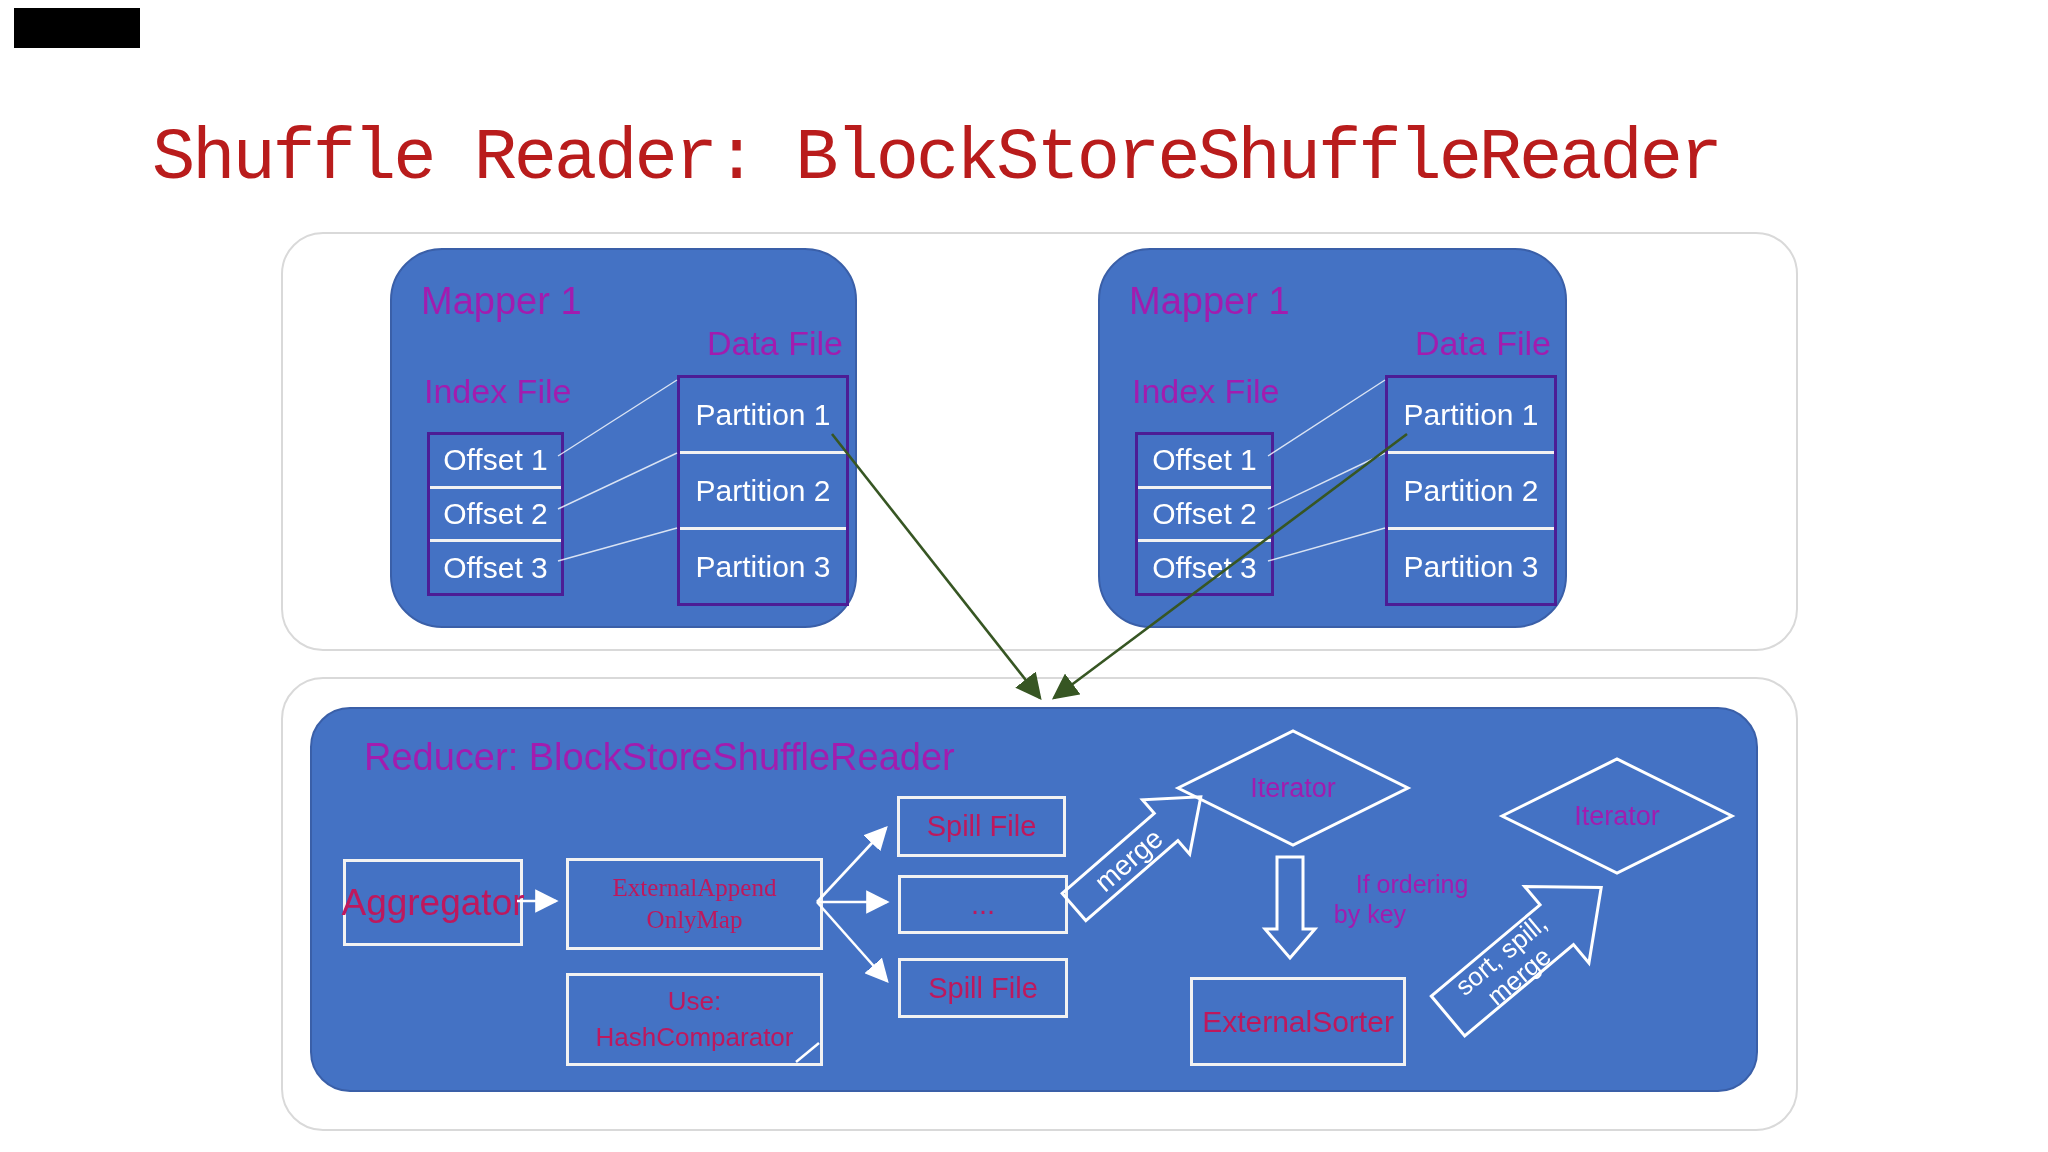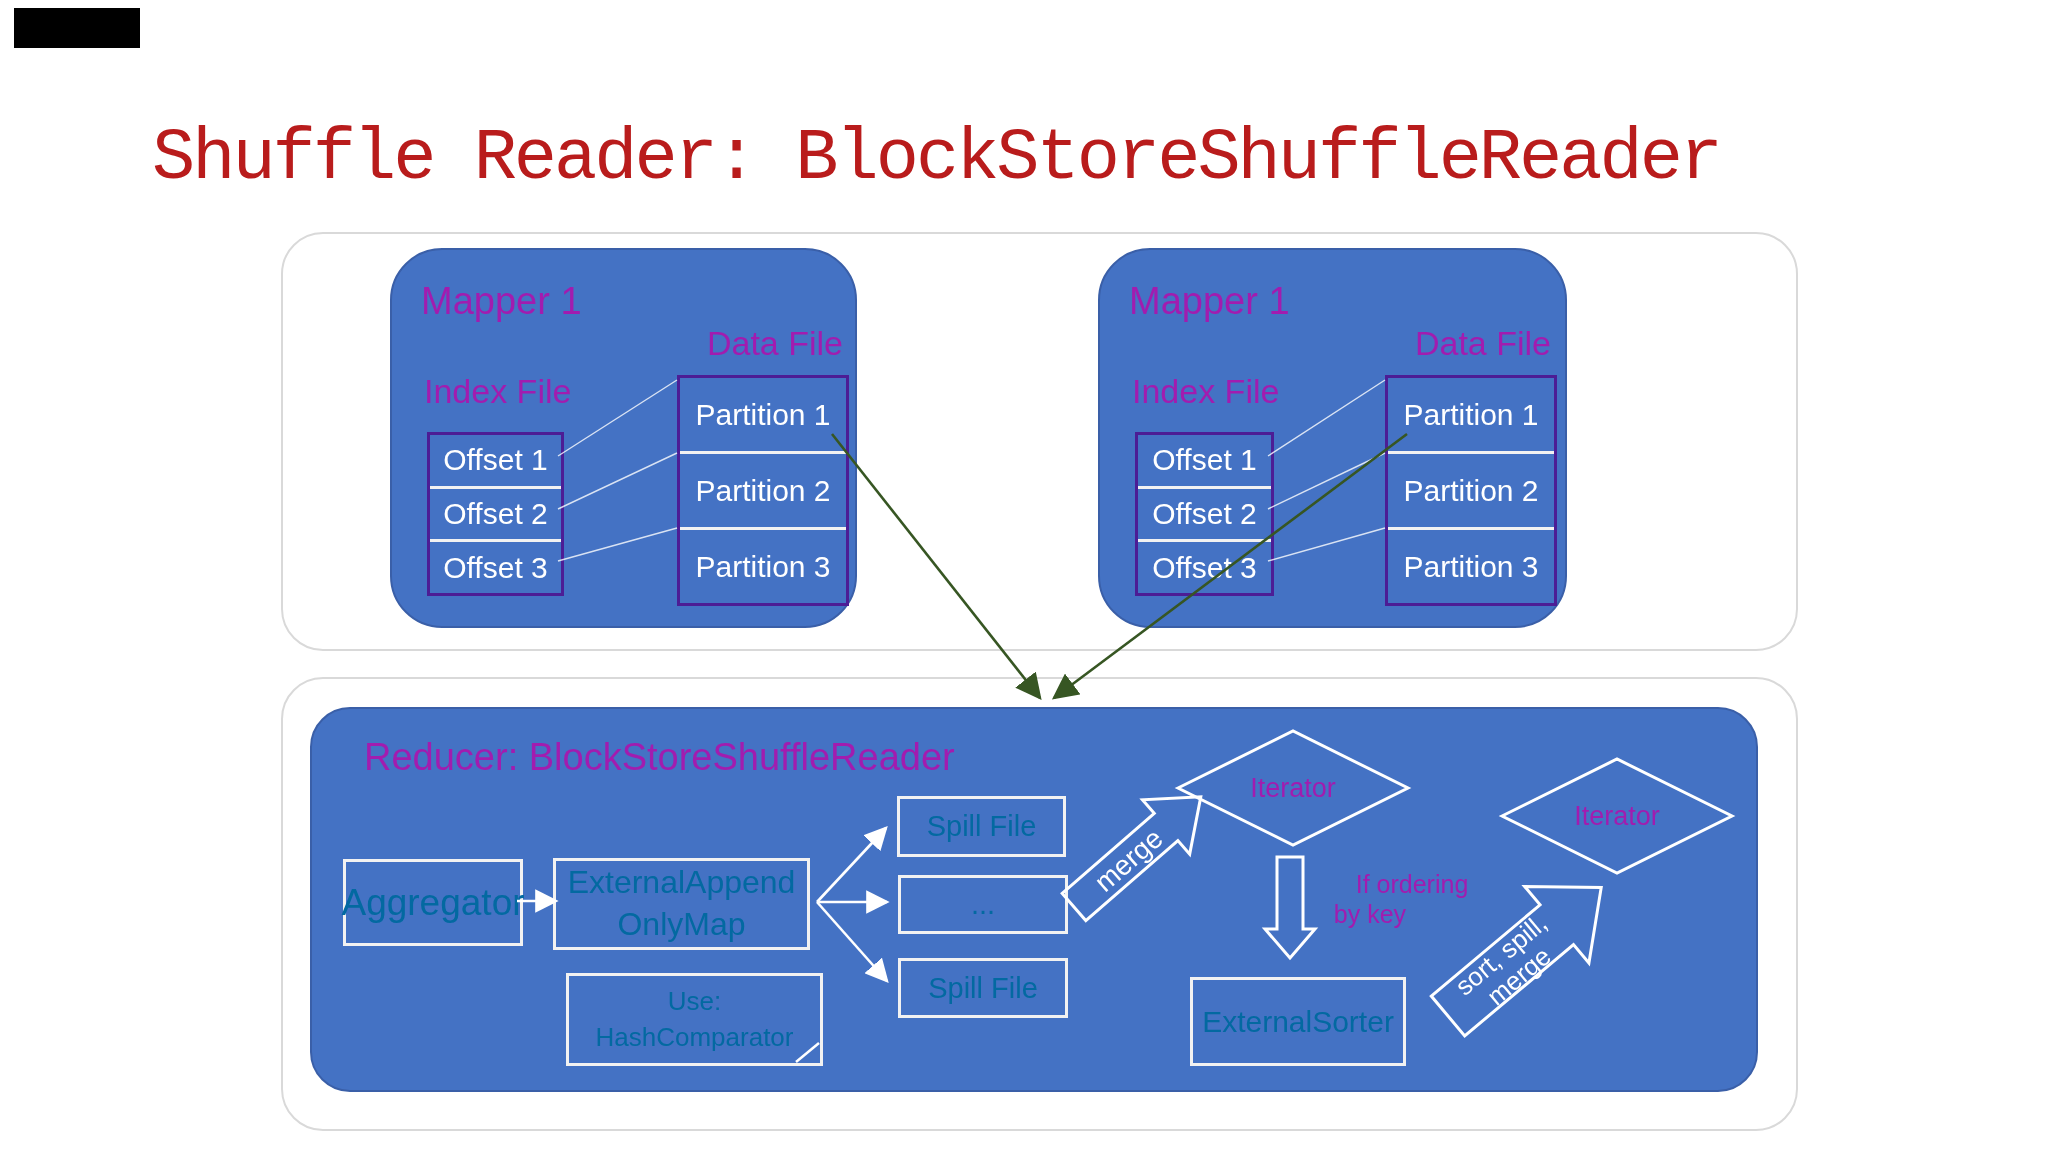--- a/index.html
+++ b/index.html
@@ -7,21 +7,21 @@
          font-family:"Liberation Sans", sans-serif;}
   .abs{position:absolute;}
   .blackmark{background:#000;}
   .slide-title{color:#b91c1c;font-size:72px;font-weight:300;letter-spacing:-3px;white-space:nowrap;font-family:Liberation Mono, monospace;}
   .container{border:2px solid #d9d9d9;border-radius:42px;background:#ffffff;}
   .bluebox{background:#4472c4;border:2px solid #3a5fa8;border-radius:52px;z-index:2;}
   .bluebox.red{border-radius:40px;}
   .wtxt{color:#a21caf;z-index:6;}
   .sec-title{font-size:38px;}
   .sub-title{font-size:34px;}
-  .wbox{border:3px solid #f2f2f2;color:#0369a1;display:flex;align-items:center;justify-content:center;
+  .wbox{border:3px solid #f2f2f2;color:#be185d;display:flex;align-items:center;justify-content:center;
         text-align:center;z-index:4;}
   .tbl{border:3px solid #4c1d95;display:flex;flex-direction:column;z-index:4;}
   .tbl .row{flex:1;display:flex;align-items:center;justify-content:center;color:#fff;font-size:30px;}
   .tbl .row + .row{border-top:3px solid #f2f2f2;}
   .center{text-align:right;}
   svg.overlay{position:absolute;left:0;top:0;z-index:5;pointer-events:none;}
   .lbl{display:flex;align-items:center;justify-content:center;text-align:center;}
 </style>
 </head>
 <body>
@@ -67,21 +67,21 @@
     <div class="row">Partition 3</div>
   </div>
 
   <div class="abs bluebox red" style="left:310px;top:707px;width:1444px;height:381px;"></div>
   <div class="abs wtxt sec-title" style="left:364px;top:736px;">Reducer: BlockStoreShuffleReader</div>
 
   <div class="abs wbox" style="left:343px;top:859px;width:174px;height:81px;font-size:37px;">
     <span>Aggregator</span>
   </div>
 
-  <div class="abs wbox" style="left:553px;top:858px;width:251px;height:86px;font-size:32px;line-height:1.3;">
+  <div class="abs wbox" style="left:566px;top:858px;width:251px;height:86px;font-size:25px;line-height:1.3;font-family:Liberation Serif, serif;">
     <div>
       <div>ExternalAppend</div>
       <div>OnlyMap</div>
     </div>
   </div>
 
   <div class="abs wbox" style="left:566px;top:973px;width:251px;height:87px;font-size:26px;line-height:1.35;">
     <div>
       <div>Use:</div>
       <div>HashComparator</div>

